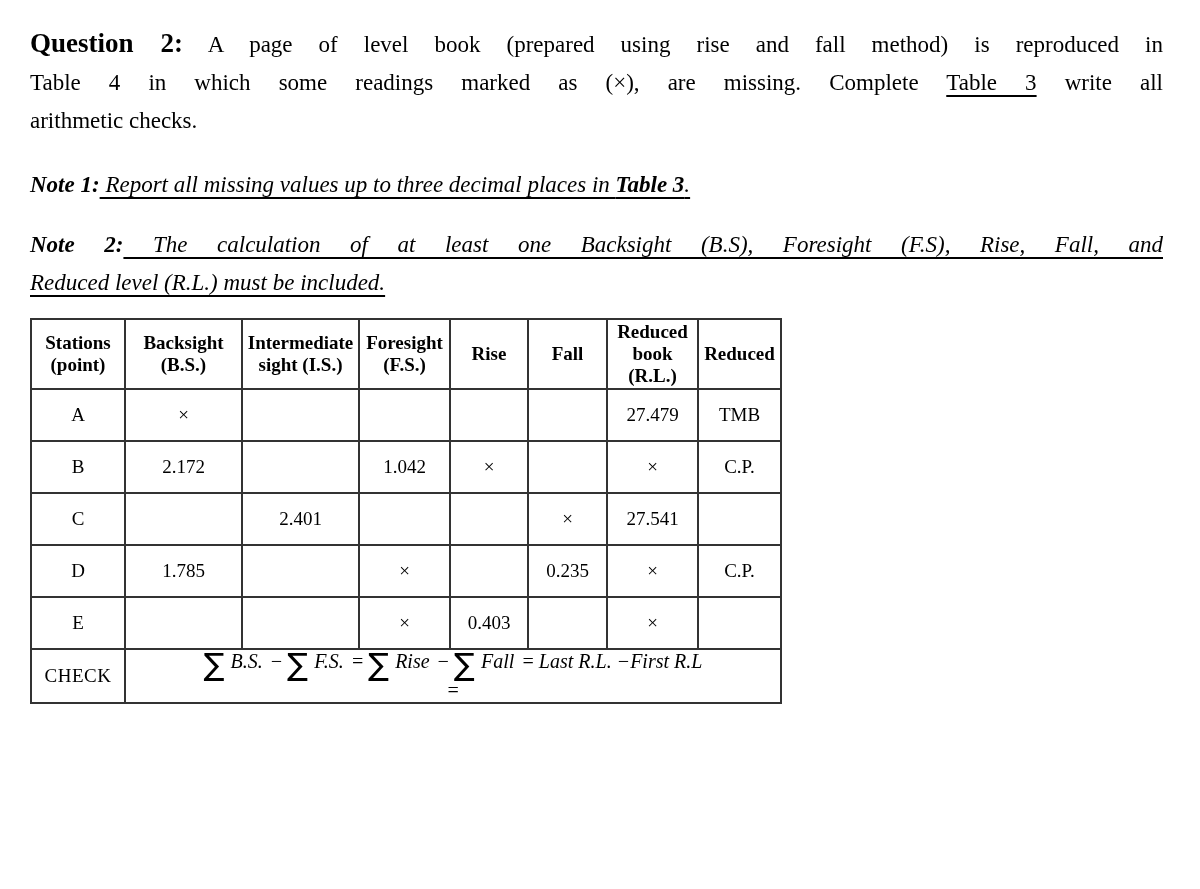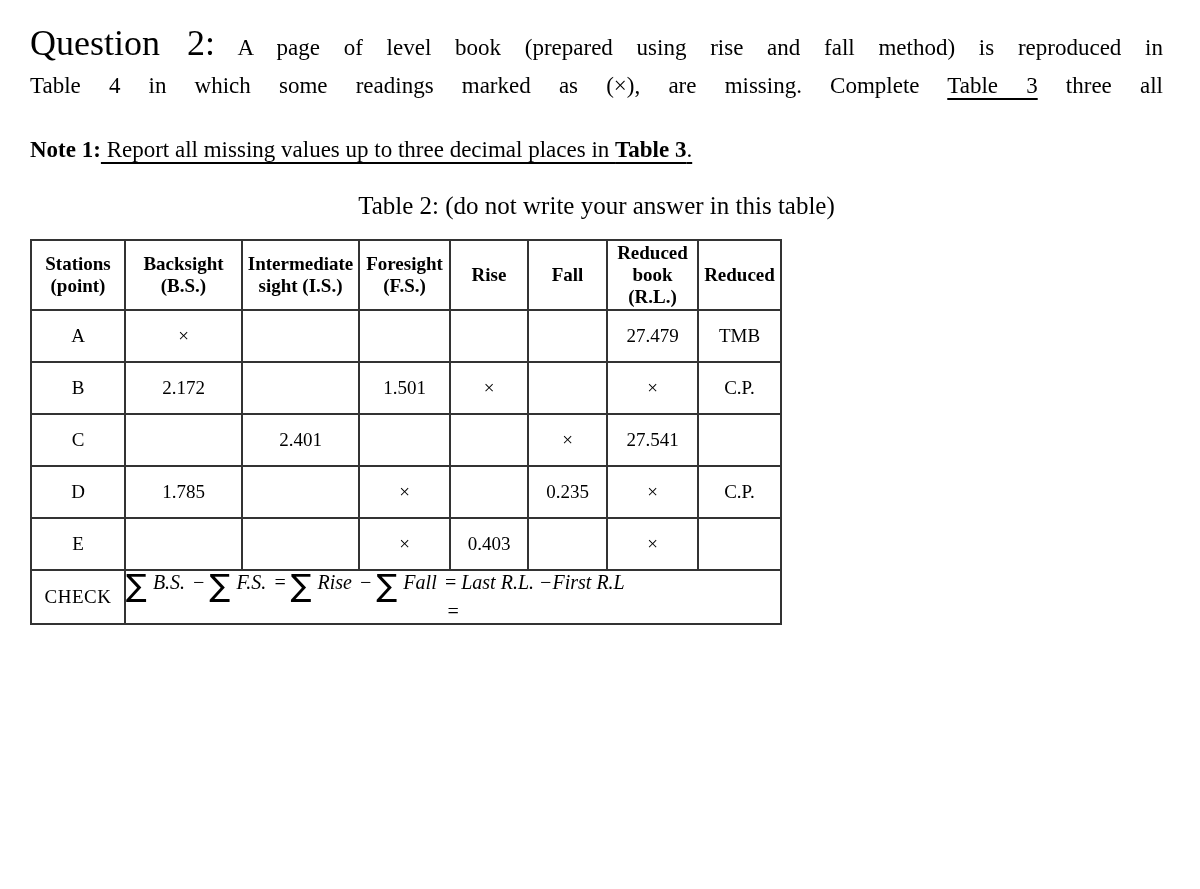--- a/index.html
+++ b/index.html
@@ -9,29 +9,29 @@
     background: #ffffff;
     color: #000000;
     font-family: "Liberation Serif", serif;
     overflow: hidden;
   }
   .doc { padding: 24px 37px 0 30px; }
 
   
   .q-line { font-size: 23px; line-height: 38px; }
   .justify { text-align: justify; text-align-last: justify; }
-  .q-label { font-weight: normal; font-size: 36px; }
+  .q-label { font-weight: bold; font-size: 27px; }
   .uline {
     text-decoration: underline;
     text-decoration-thickness: 2px;
     text-underline-offset: 5px;
   }
 
   
-  .note { font-size: 23px; line-height: 38px; }
+  .note { font-style: italic; font-size: 23px; line-height: 38px; }
   .note1 { margin-top: 26px; }
   .note2 { margin-top: 22px; }
   .note-label { font-weight: bold; }
   .bi { font-weight: bold; }
 
   
   .table-title {
     margin-top: 20px;
     text-align: center;
     font-size: 25px;
@@ -62,21 +62,21 @@
   table.level tbody td { height: 52px; }
   td.shaded { background: #d9d9d9; }
   tr.row-check td { height: 112px; }
   td.check-label-cell { font-size: 19px; letter-spacing: 0.5px; }
   td.formula-cell { vertical-align: top; padding-top: 14px; }
 
   
   .formula {
     font-style: italic;
     font-size: 20px;
-    text-align: left;
+    text-align: center;
     white-space: nowrap;
   }
   .sig {
     font-family: "DejaVu Sans", sans-serif;
     font-style: normal;
     font-size: 31px;
     vertical-align: -7px;
     line-height: 0;
   }
   .term { margin: 0 3px 0 6px; }
@@ -91,30 +91,38 @@
 </head>
 <body>
 
 <div class="doc">
 
   <div>
     <div class="q-line justify">
       <span class="q-label">Question 2:</span><span> A page of level book (prepared using rise and fall method) is reproduced in</span>
     </div>
     <div class="q-line justify">
-      <span>Table 4 in which some readings marked as (×), are missing. Complete </span><span class="uline">Table 3</span><span> three all</span>
-    </div>
+      <span>Table 4 in which some readings marked as (×), are missing. Complete </span><span class="uline">Table 3</span><span> write all</span>
+    </div>
+    <div class="q-line">arithmetic checks.</div>
   </div>
 
   <div class="note note1">
     <span class="note-label">Note 1:</span><span class="uline"><span> Report all missing values up to three decimal places in </span><span class="bi">Table 3</span><span>.</span></span>
   </div>
 
-
-  <div class="table-title">Table 2: (do not write your answer in this table)</div>
+  <div class="note note2">
+    <div class="justify">
+      <span class="note-label">Note 2:</span><span class="uline"> The calculation of at least one Backsight (B.S), Foresight (F.S), Rise, Fall, and</span>
+    </div>
+    <div>
+      <span class="uline">Reduced level (R.L.) must be included.</span>
+    </div>
+  </div>
+
 
   <table class="level">
     <colgroup>
       <col style="width:94px">
         <col style="width:117px">
         <col style="width:117px">
         <col style="width:91px">
       <col style="width:78px">
         <col style="width:79px">
         <col style="width:91px">
@@ -146,21 +154,21 @@
         <td></td>
         <td></td>
         <td></td>
         <td>27.479</td>
         <td>TMB</td>
       </tr>
       <tr>
         <td>B</td>
         <td>2.172</td>
         <td></td>
-        <td>1.501</td>
+        <td>1.042</td>
         <td class="shaded">×</td>
         <td></td>
         <td class="shaded">×</td>
         <td>C.P.</td>
       </tr>
       <tr>
         <td>C</td>
         <td></td>
         <td>2.401</td>
         <td></td>

